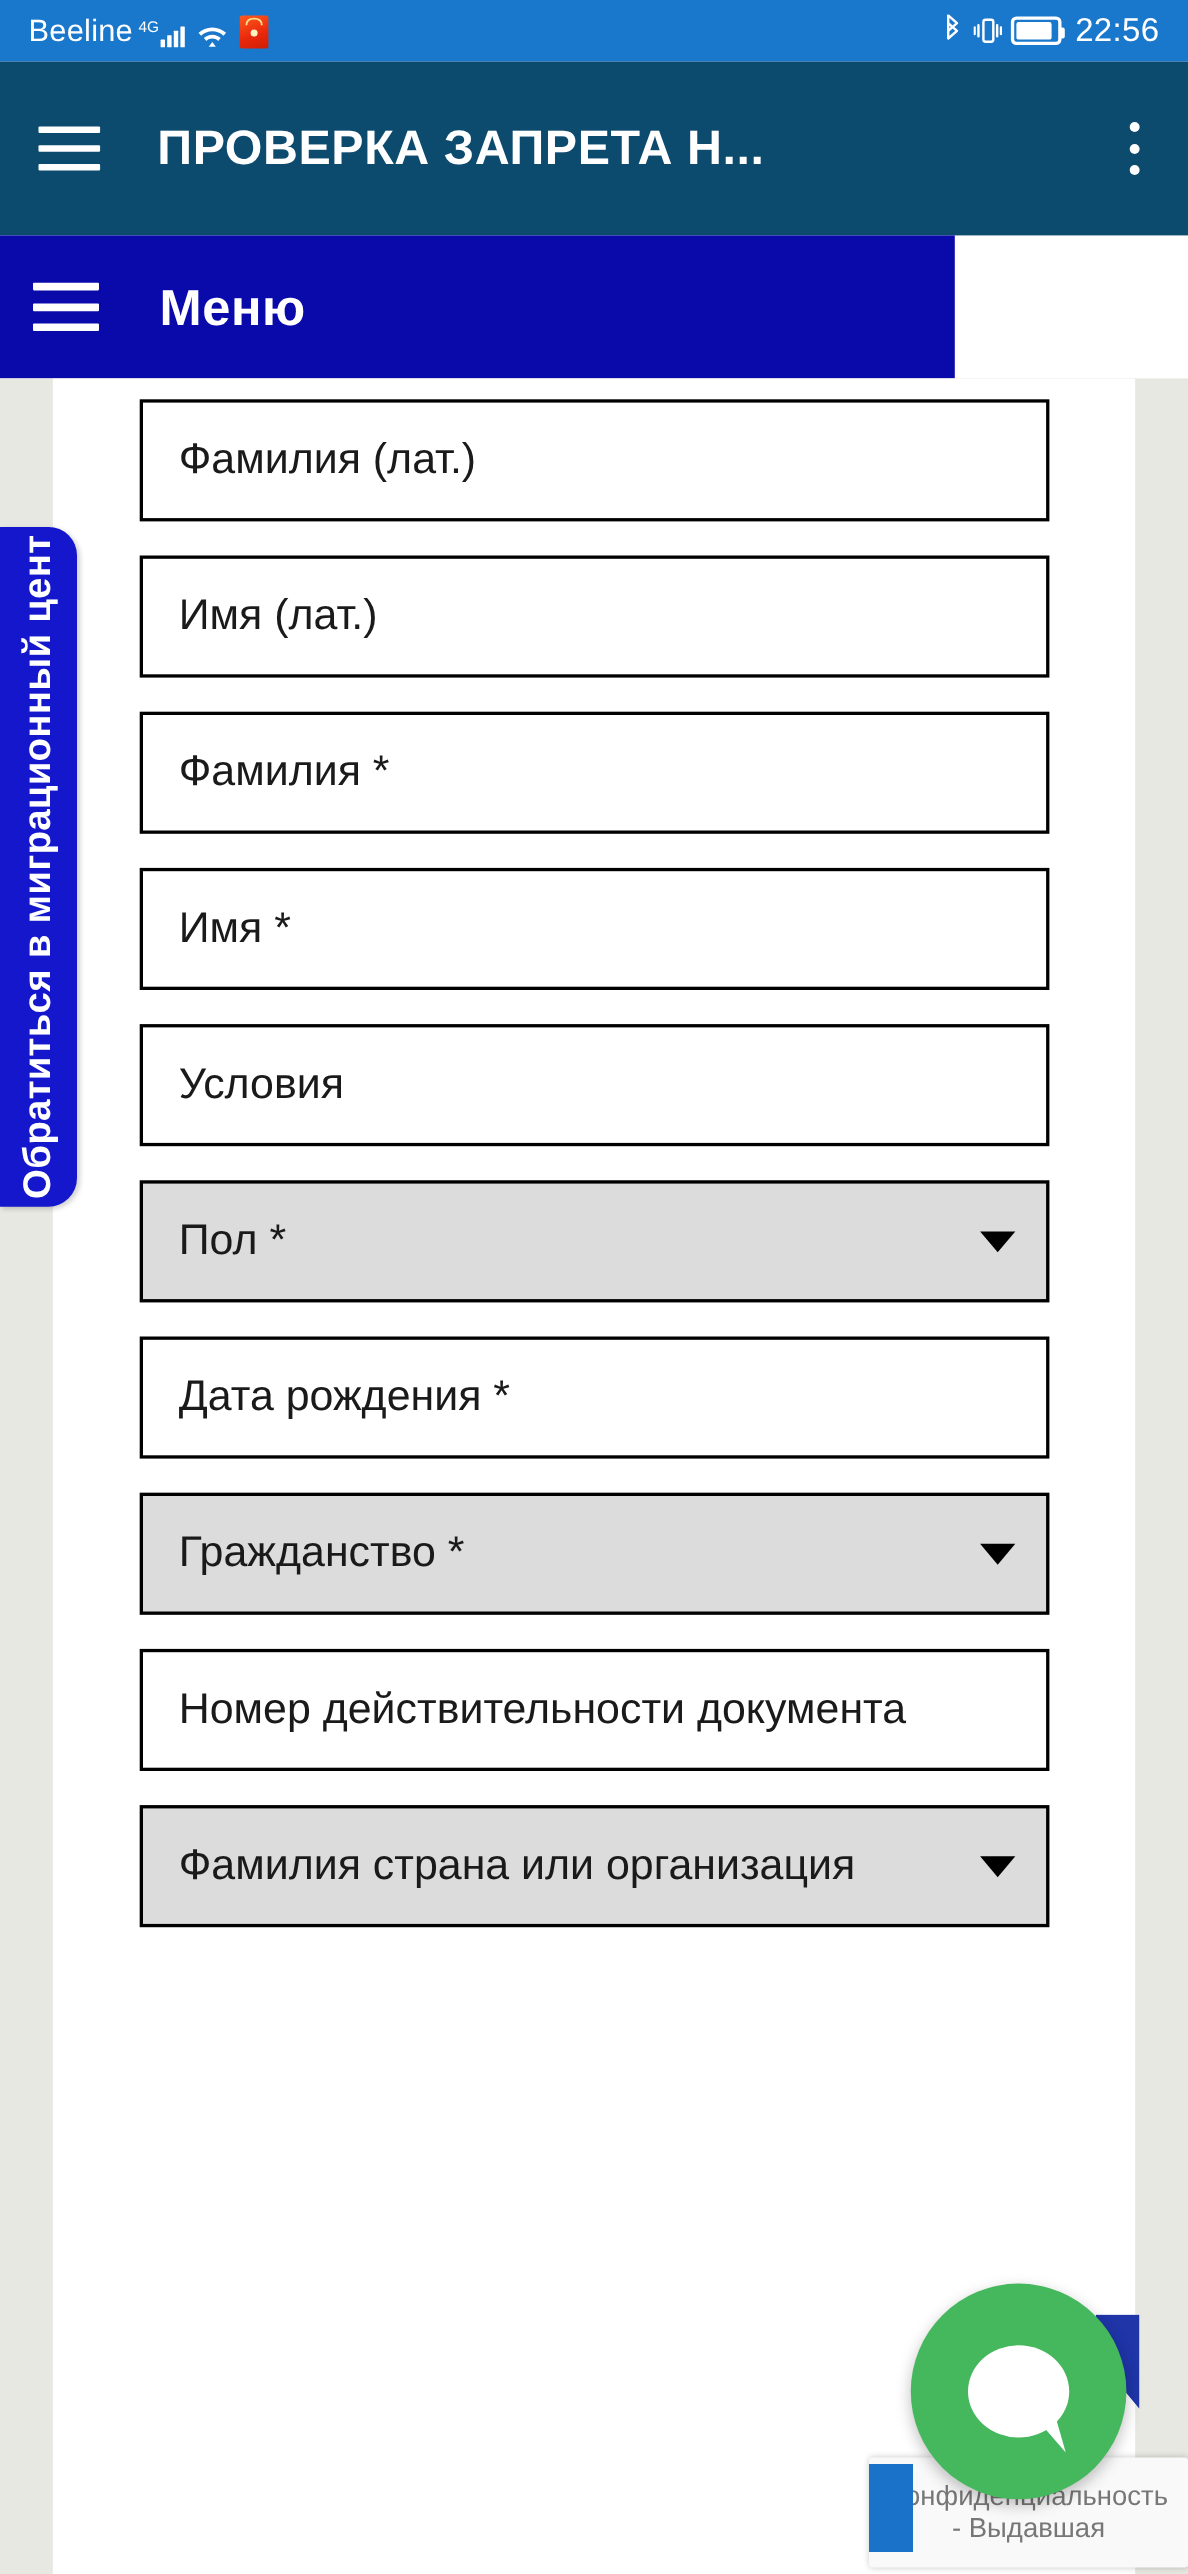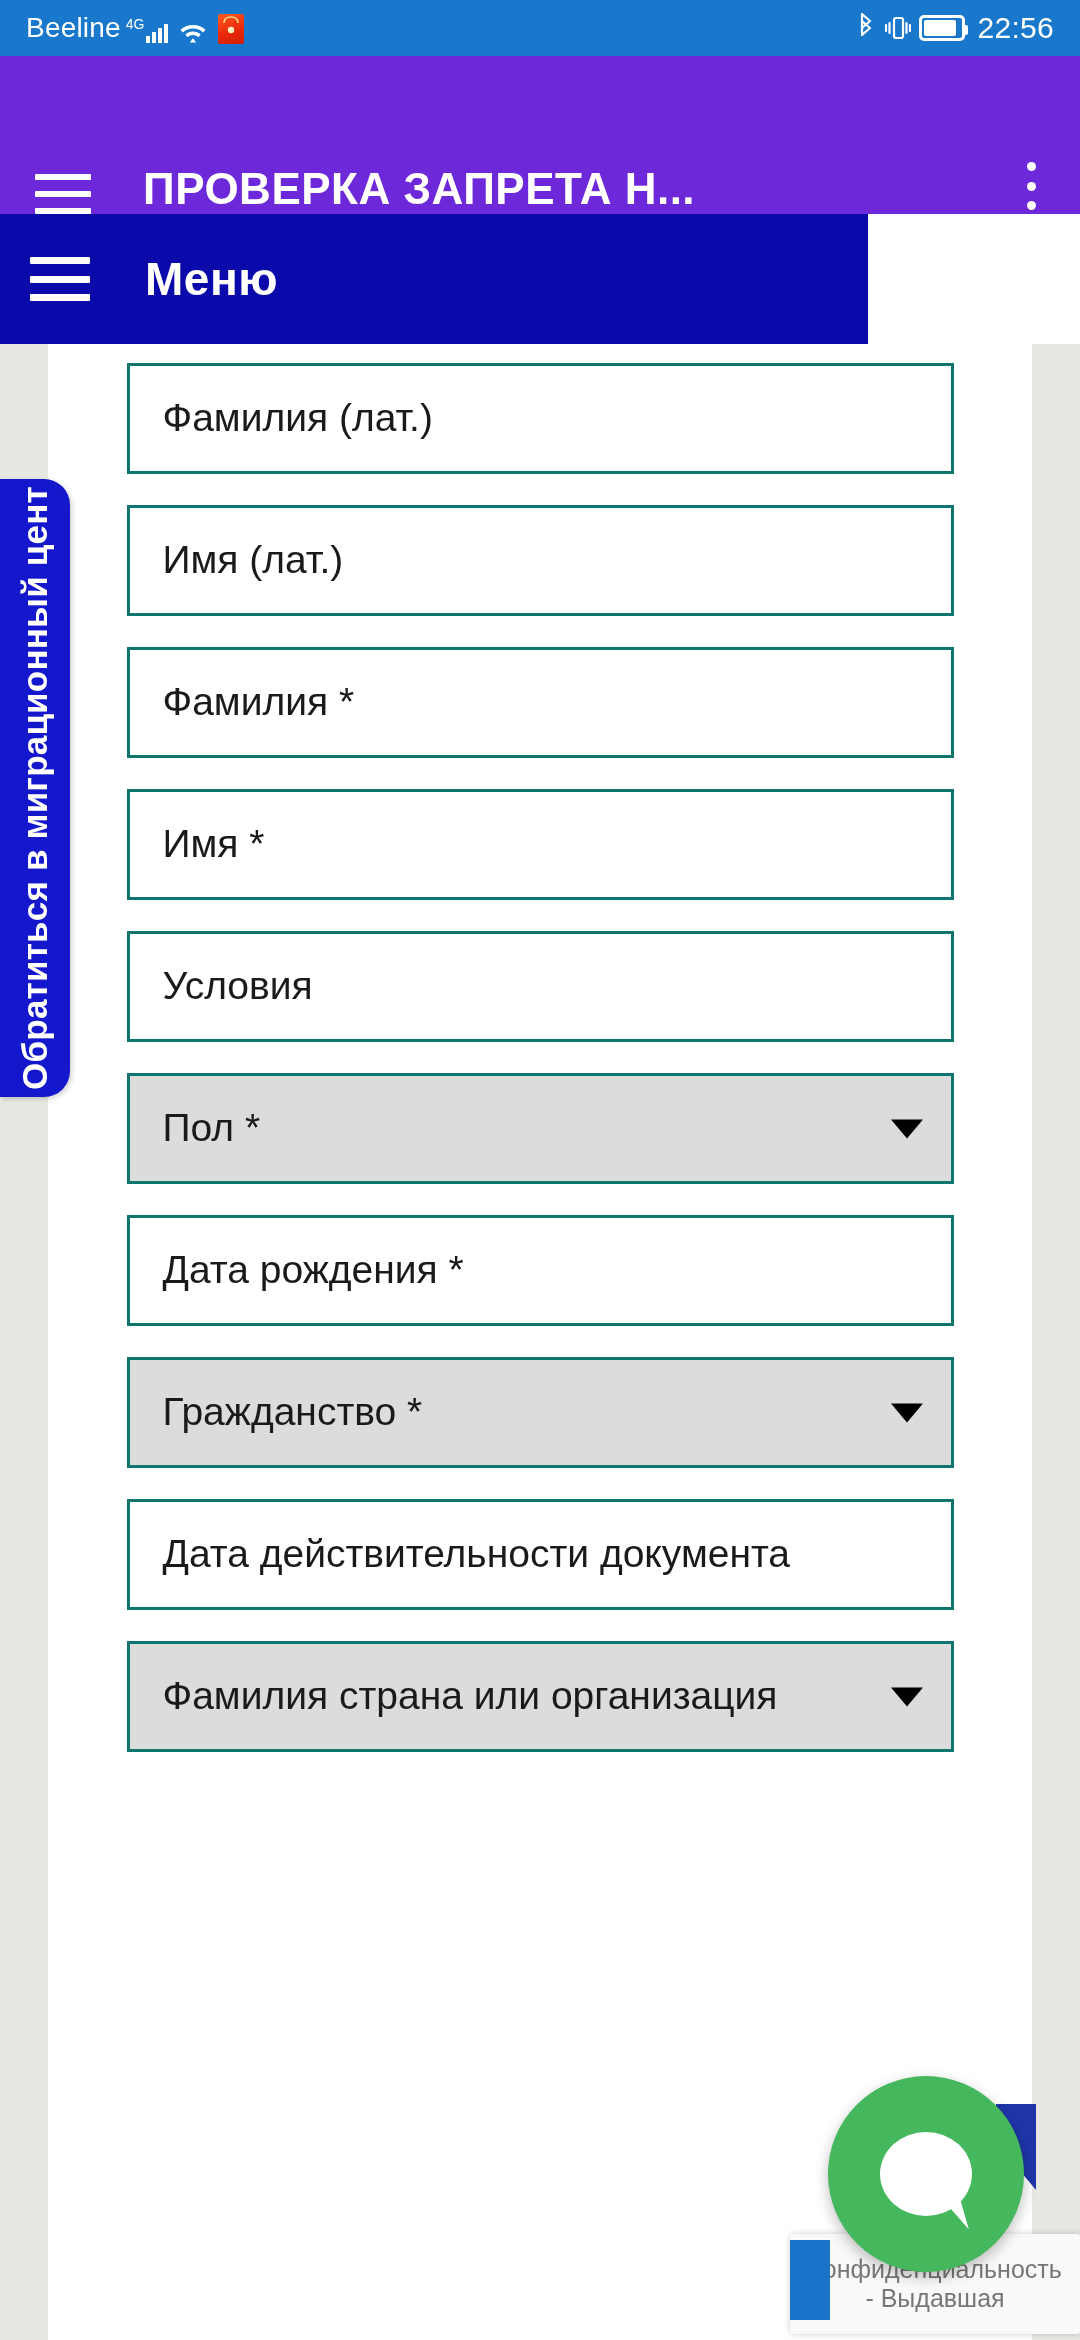--- a/index.html
+++ b/index.html
@@ -47,22 +47,22 @@
   .batt:after {
     content:""; position:absolute; right:-6px; top:7px;
     width:4px; height:10px; background:#fff; border-radius:0 2px 2px 0;
   }
   .batt-fill { height:100%; width:88%; background:#fff; border-radius:2px;}
   .clock { font-size:30px; letter-spacing:.3px; margin-left:4px;}
 
   
   .app-bar {
     position:absolute; top:56px; left:0; width:1080px; height:158px;
-    background:#6d28d9;
-    display:flex; align-items:flex-end;
+    background:#0c4a6e;
+    display:flex; align-items:center;
   }
   .hamb {
     width:56px; height:40px; margin-left:35px;
     display:flex; flex-direction:column; justify-content:space-between;
     cursor:pointer; flex:0 0 auto;
   }
   .hamb span { display:block; height:6px; background:#fff; border-radius:1px; }
   .app-title {
     color:#fff; font-size:44px; font-weight:bold; letter-spacing:.5px;
     margin-left:52px; white-space:nowrap; overflow:hidden;
@@ -97,21 +97,21 @@
   }
   .content-card {
     position:absolute; top:0; left:48px; width:984px; height:100%;
     background:#ffffff;
   }
   .form-wrap { position:absolute; top:0; left:0; width:984px; padding-top:19px;}
 
   .field {
     position:relative; margin:0 auto 31px auto;
     width:827px; height:111px;
-    border:3px solid #0f766e;
+    border:3px solid #000000;
     background:#ffffff;
     display:flex; align-items:center;
   }
   .field.select { background:#DCDCDC; }
   .field-label {
     font-size:39px; color:#1a1a1a; padding-left:33px;
     white-space:nowrap; overflow:hidden; line-height:1.1;
   }
   .caret {
     position:absolute; right:28px; top:50%; transform:translateY(-50%);
@@ -279,21 +279,21 @@
           <span class="caret"></span>
         </div>
         <div class="field">
           <span class="field-label">Дата рождения *</span>
         </div>
         <div class="field select">
           <span class="field-label">Гражданство *</span>
           <span class="caret"></span>
         </div>
         <div class="field">
-          <span class="field-label">Дата действительности документа</span>
+          <span class="field-label">Номер действительности документа</span>
         </div>
         <div class="field select">
           <span class="field-label">Фамилия страна или организация</span>
           <span class="caret"></span>
         </div>
       </div>
   </div>
 
   <div class="side-tab">
     <span class="side-tab-text">Обратиться в миграционный цент</span>

